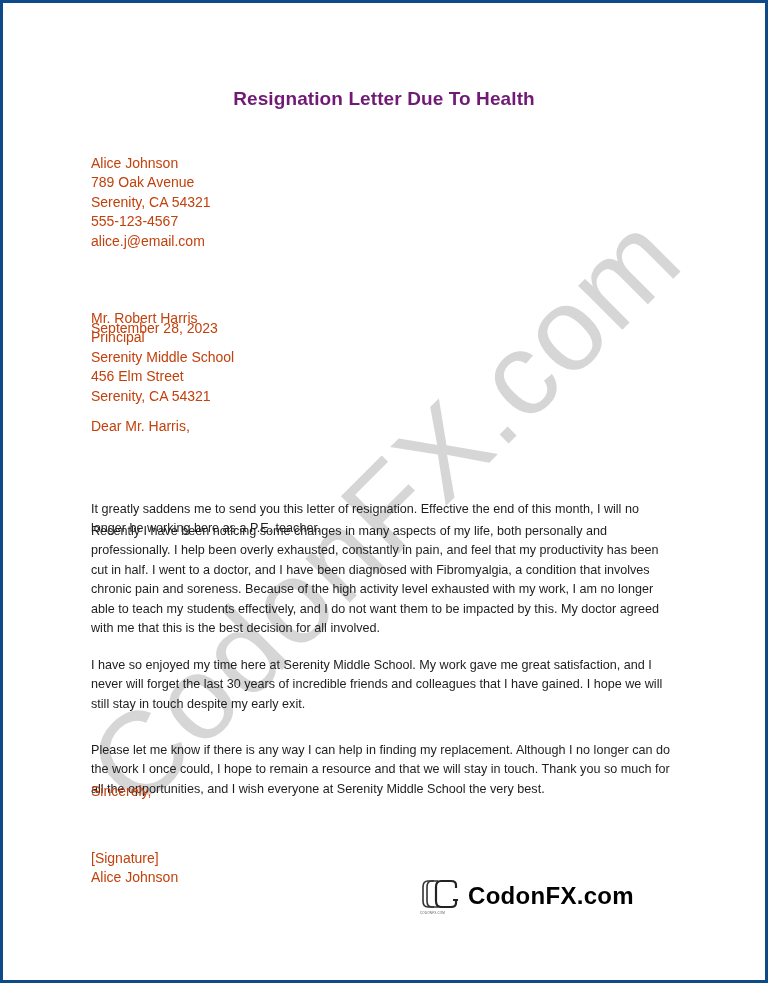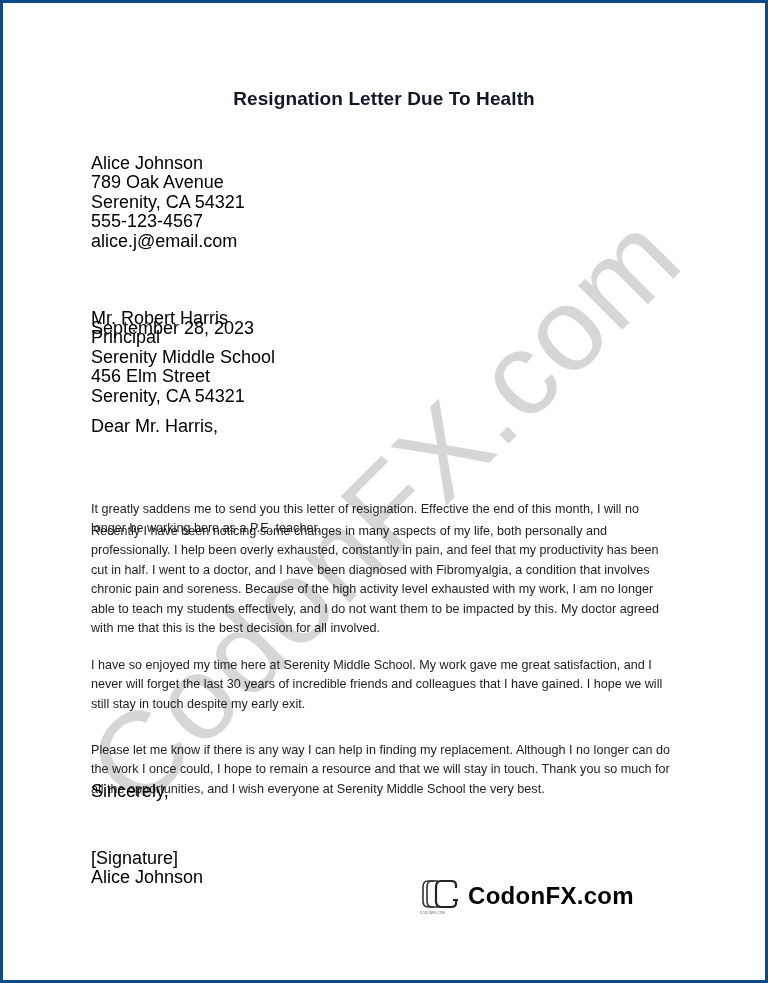--- a/index.html
+++ b/index.html
@@ -16,23 +16,23 @@
     .watermark {
       position: absolute; left: 384px; top: 510px;
       transform: translate(-50%, -50%) rotate(-45deg);
       font-family: "Liberation Sans", sans-serif;
       font-size: 118px; color: #d6d6d6; white-space: nowrap;
       letter-spacing: 2px; z-index: 0; user-select: none;
     }
     .page { position: absolute; left: 0; top: 0; width: 768px; height: 983px; z-index: 1; }
     .title {
       position: absolute; left: 0; width: 768px; top: 88px; text-align: center;
-      font-size: 19px; font-weight: bold; color: #0f172a; letter-spacing: 0.1px;
+      font-size: 19px; font-weight: bold; color: #701a75; letter-spacing: 0.1px;
     }
-    .block { position: absolute; left: 91px; font-size: 18px; line-height: 19.4px; color: #000000; }
+    .block { position: absolute; left: 91px; font-size: 14px; line-height: 19.4px; color: #c2410c; }
     .block div { white-space: nowrap; }
     .para { position: absolute; left: 91px; width: 600px; font-size: 12.6px; line-height: 19.4px; color: #1e1e1e; }
     .para span.line { display: block; white-space: nowrap; }
     .logo {
       position: absolute; left: 420px; top: 878px; height: 36px; display: flex; align-items: center;
     }
     .logo-mark { position: relative; width: 40px; height: 36px; }
     .logo-mark .cap {
       position: absolute; left: 0; bottom: -1px; font-size: 3px; color: #555; letter-spacing: 0.2px; white-space: nowrap;
     }

